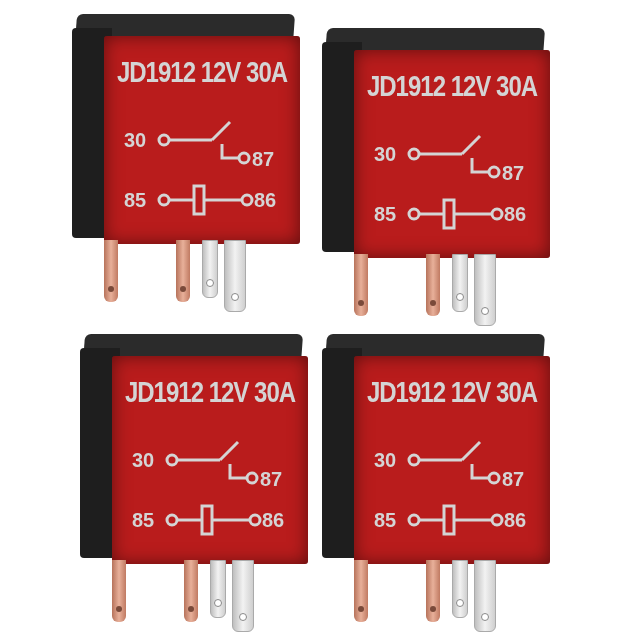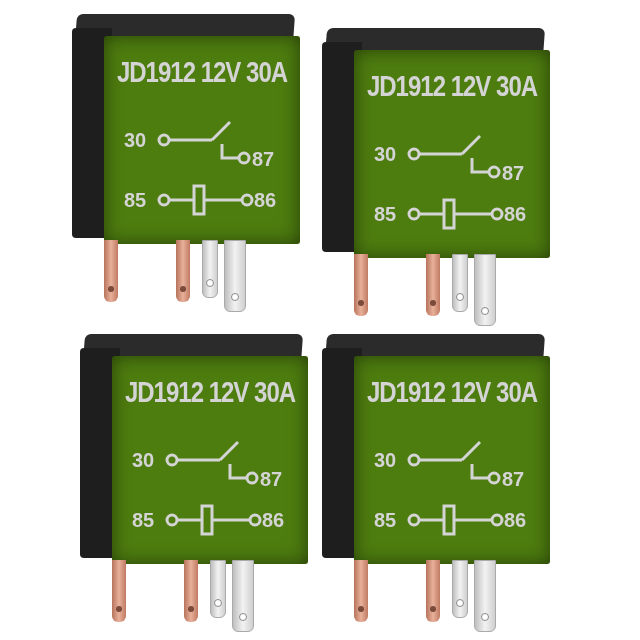--- a/index.html
+++ b/index.html
@@ -1,20 +1,20 @@
 <!DOCTYPE html>
 <html><head>
 <meta charset="utf-8">
 <style>
   html,body{margin:0;padding:0;background:#ffffff;}
   body{width:640px;height:640px;position:relative;overflow:hidden;font-family:"Liberation Sans",sans-serif;}
   .relay{position:absolute;width:240px;height:300px;}
   .body-top{position:absolute;left:4px;top:0;width:218px;height:30px;background:#2b2b2b;border-radius:6px 6px 0 0;transform:skewX(-4deg);}
   .body-side{position:absolute;left:0;top:14px;width:40px;height:210px;background:#1e1e1e;border-radius:4px 0 0 4px;}
-  .body-front{position:absolute;left:32px;top:22px;width:196px;height:208px;background:#4d7c0f;border-radius:3px;box-shadow:inset 0 0 18px rgba(0,0,0,.5);}
+  .body-front{position:absolute;left:32px;top:22px;width:196px;height:208px;background:#b91c1c;border-radius:3px;box-shadow:inset 0 0 18px rgba(0,0,0,.5);}
   .label{position:absolute;left:0;right:0;top:22px;text-align:center;color:#d4d4d4;font-weight:bold;font-size:24px;letter-spacing:-1px;transform:scaleY(1.25);}
   .schem{position:absolute;left:0;top:0;width:196px;height:208px;}
   .pin{position:absolute;width:14px;border-radius:0 0 6px 6px;}
   .copper{background:linear-gradient(90deg,#b7735b,#e8b09a,#c07a62);}
   .silver{background:linear-gradient(90deg,#bfbfbf,#f2f2f2,#cfcfcf);border:1px solid #aaa;}
   .hole{position:absolute;left:4px;bottom:10px;width:6px;height:6px;border-radius:50%;background:#7a4a3a;}
   .hole.s{background:#fff;border:1px solid #888;left:3px;}
 </style>
 </head>
 <body>

